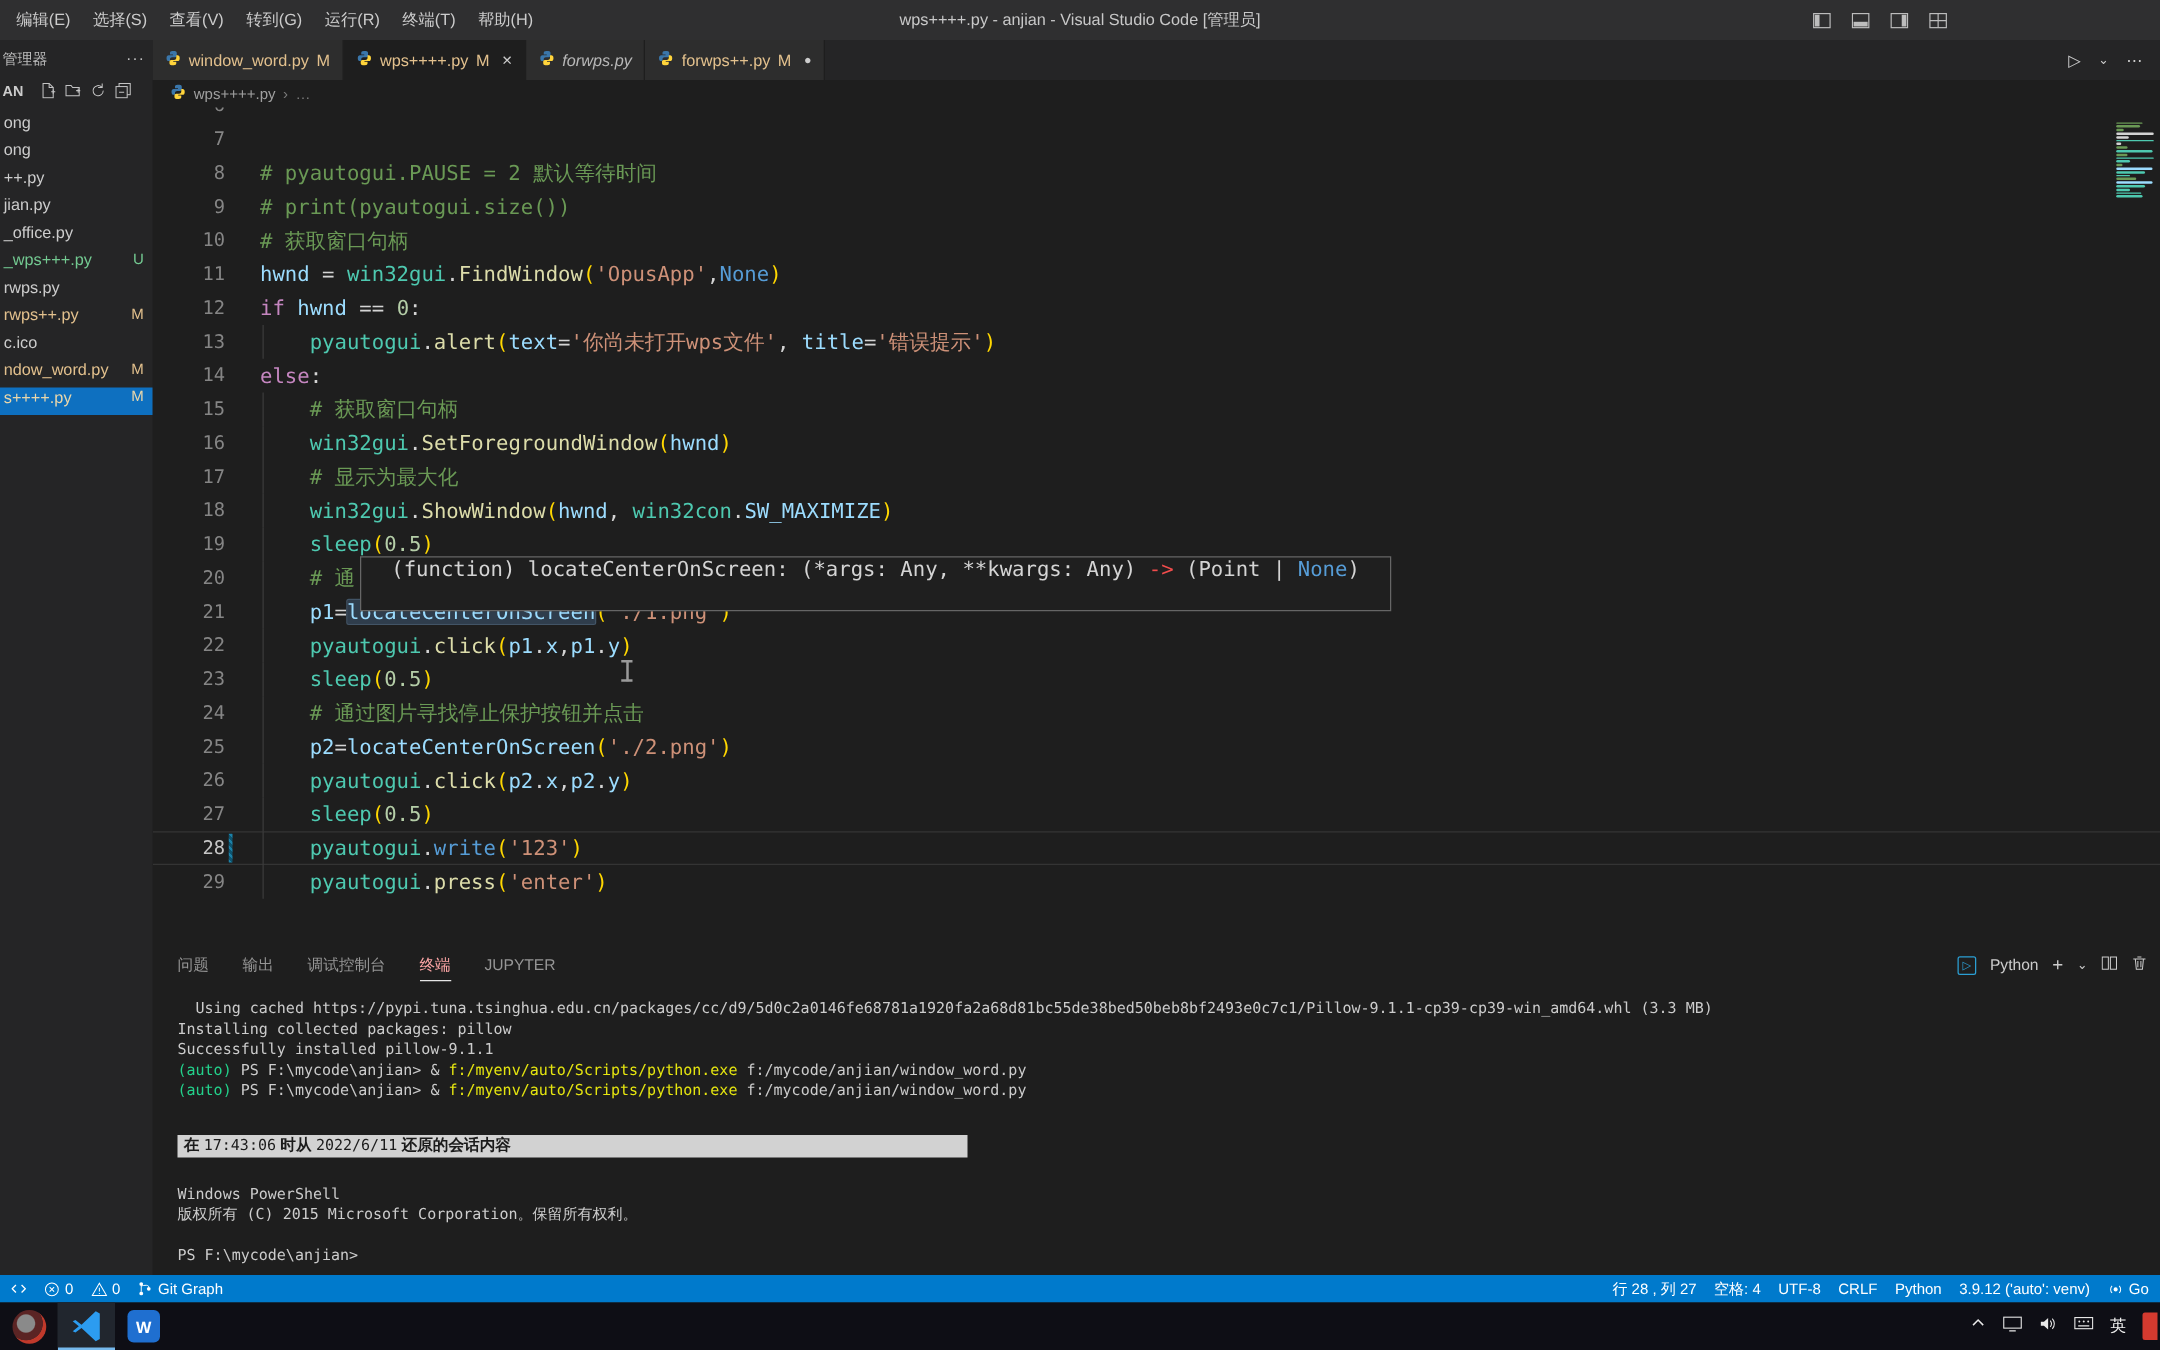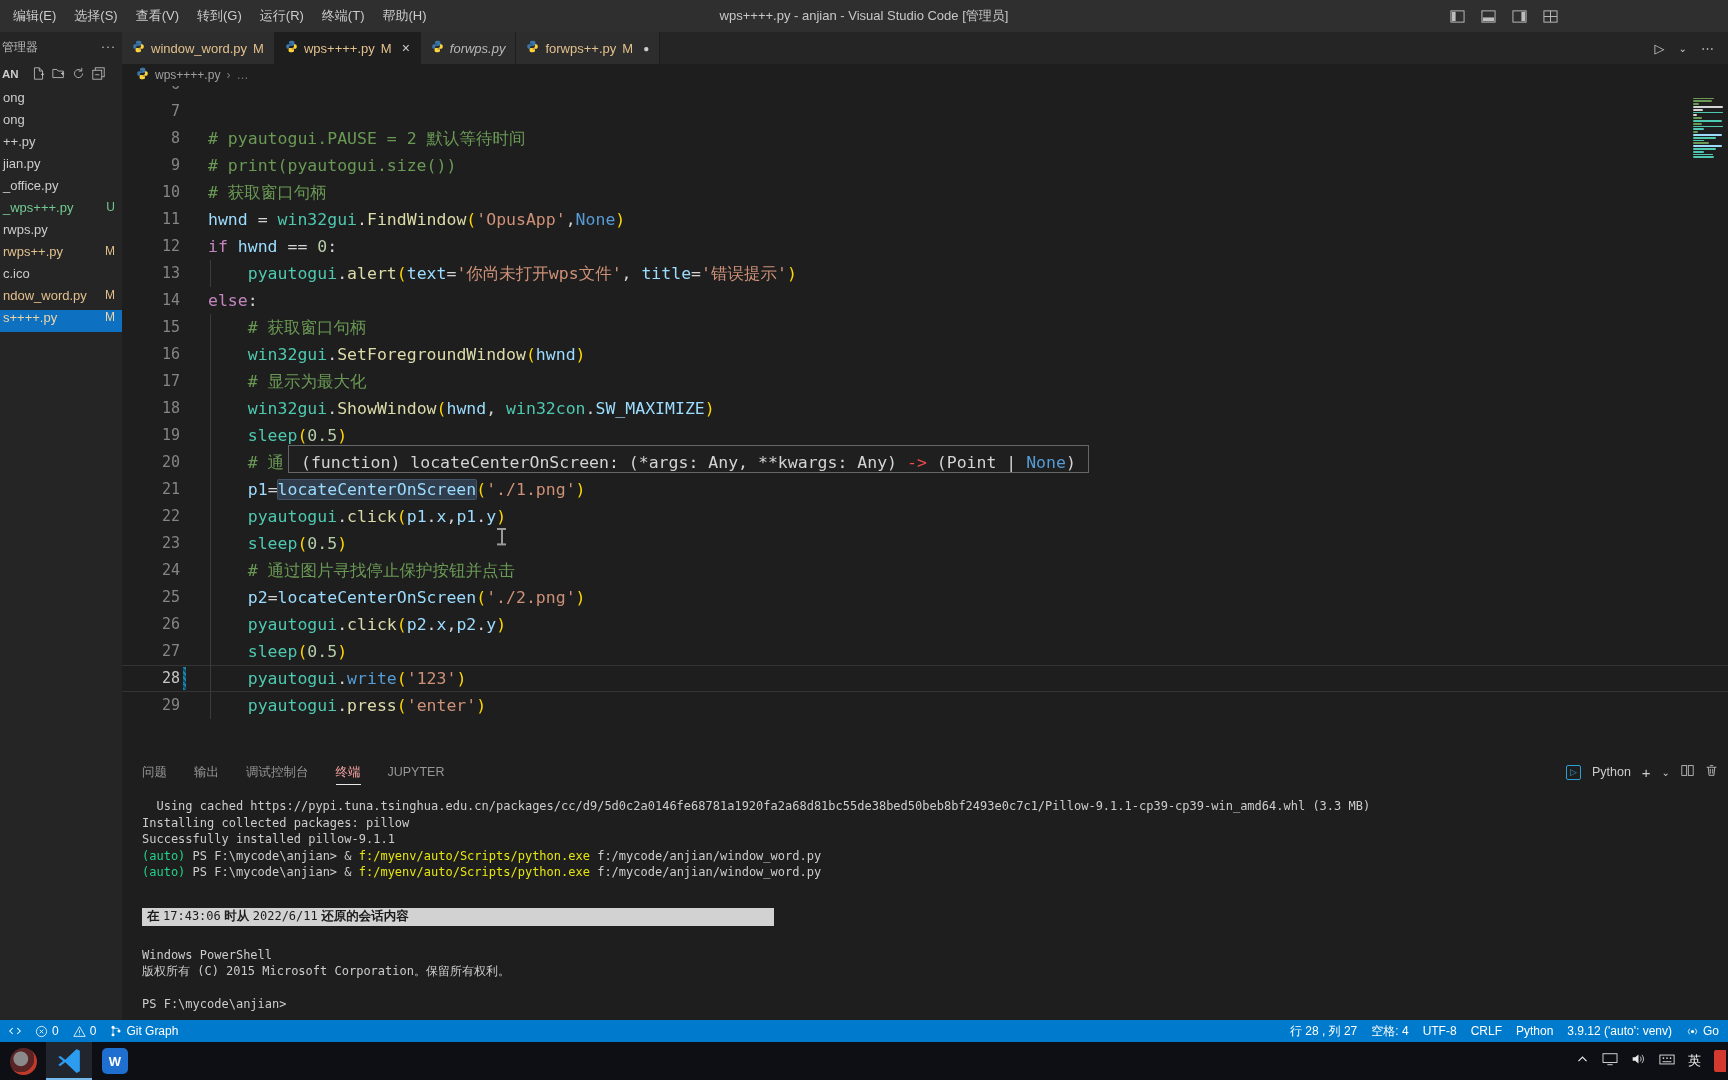--- a/index.html
+++ b/index.html
@@ -43,22 +43,22 @@
   .line { display:flex; height:27px; line-height:27px; position:relative; }
   .num { width:58px; text-align:right; color:#858585; flex:none; font-size:15px; font-family:"DejaVu Sans Mono",monospace; }
   .ltext { padding-left:28px; white-space:pre; font-size:16.5px; font-family:"DejaVu Sans Mono",monospace; }
   .guide { position:absolute; left:88px; top:0; bottom:0; width:1px; background:#3b3b3b; }
   .line.current { box-shadow:inset 0 1px 0 #343434, inset 0 -1px 0 #343434; }
   .line.current .num { color:#c6c6c6; }
   .modbar { position:absolute; left:61px; top:2px; bottom:2px; width:3px;
     background:repeating-linear-gradient(45deg,#1b81a8 0 2px,#0e5570 2px 4px); }
   .hlword { background:rgba(83,127,173,.32); box-shadow:0 0 0 1px rgba(110,150,190,.45); border-radius:1px; }
 
-  .tooltip { position:absolute; left:166px; top:359px; height:28px; display:flex; align-items:flex-end;
-    padding:0 12px; background:#1f1f1f; border:1px solid #666666; z-index:6; white-space:pre;
+  .tooltip { position:absolute; left:166px; top:359px; height:44px; display:flex; align-items:flex-start;
+    padding:0 24px; background:#1f1f1f; border:1px solid #666666; z-index:6; white-space:pre;
     font-size:16.5px; font-family:"DejaVu Sans Mono",monospace; }
   .ibeam { position:absolute; left:374px; top:442px; width:11px; height:17px; z-index:7; }
   .ibeam:before { content:""; position:absolute; left:5px; top:0; bottom:0; width:1.6px; background:#9a9a9a; }
   .ibeam:after { content:""; position:absolute; left:1px; right:1px; top:0; height:1.6px; background:#9a9a9a;
     box-shadow:0 15.4px 0 #9a9a9a; }
   .minimap { position:absolute; right:3px; top:6px; width:32px; z-index:4; }
   .mmrow { height:1.8px; margin-bottom:1px; border-radius:1px; }
 
   
   .panel { position:absolute; left:0; top:724px; right:0; bottom:0; background:#1e1e1e; }

